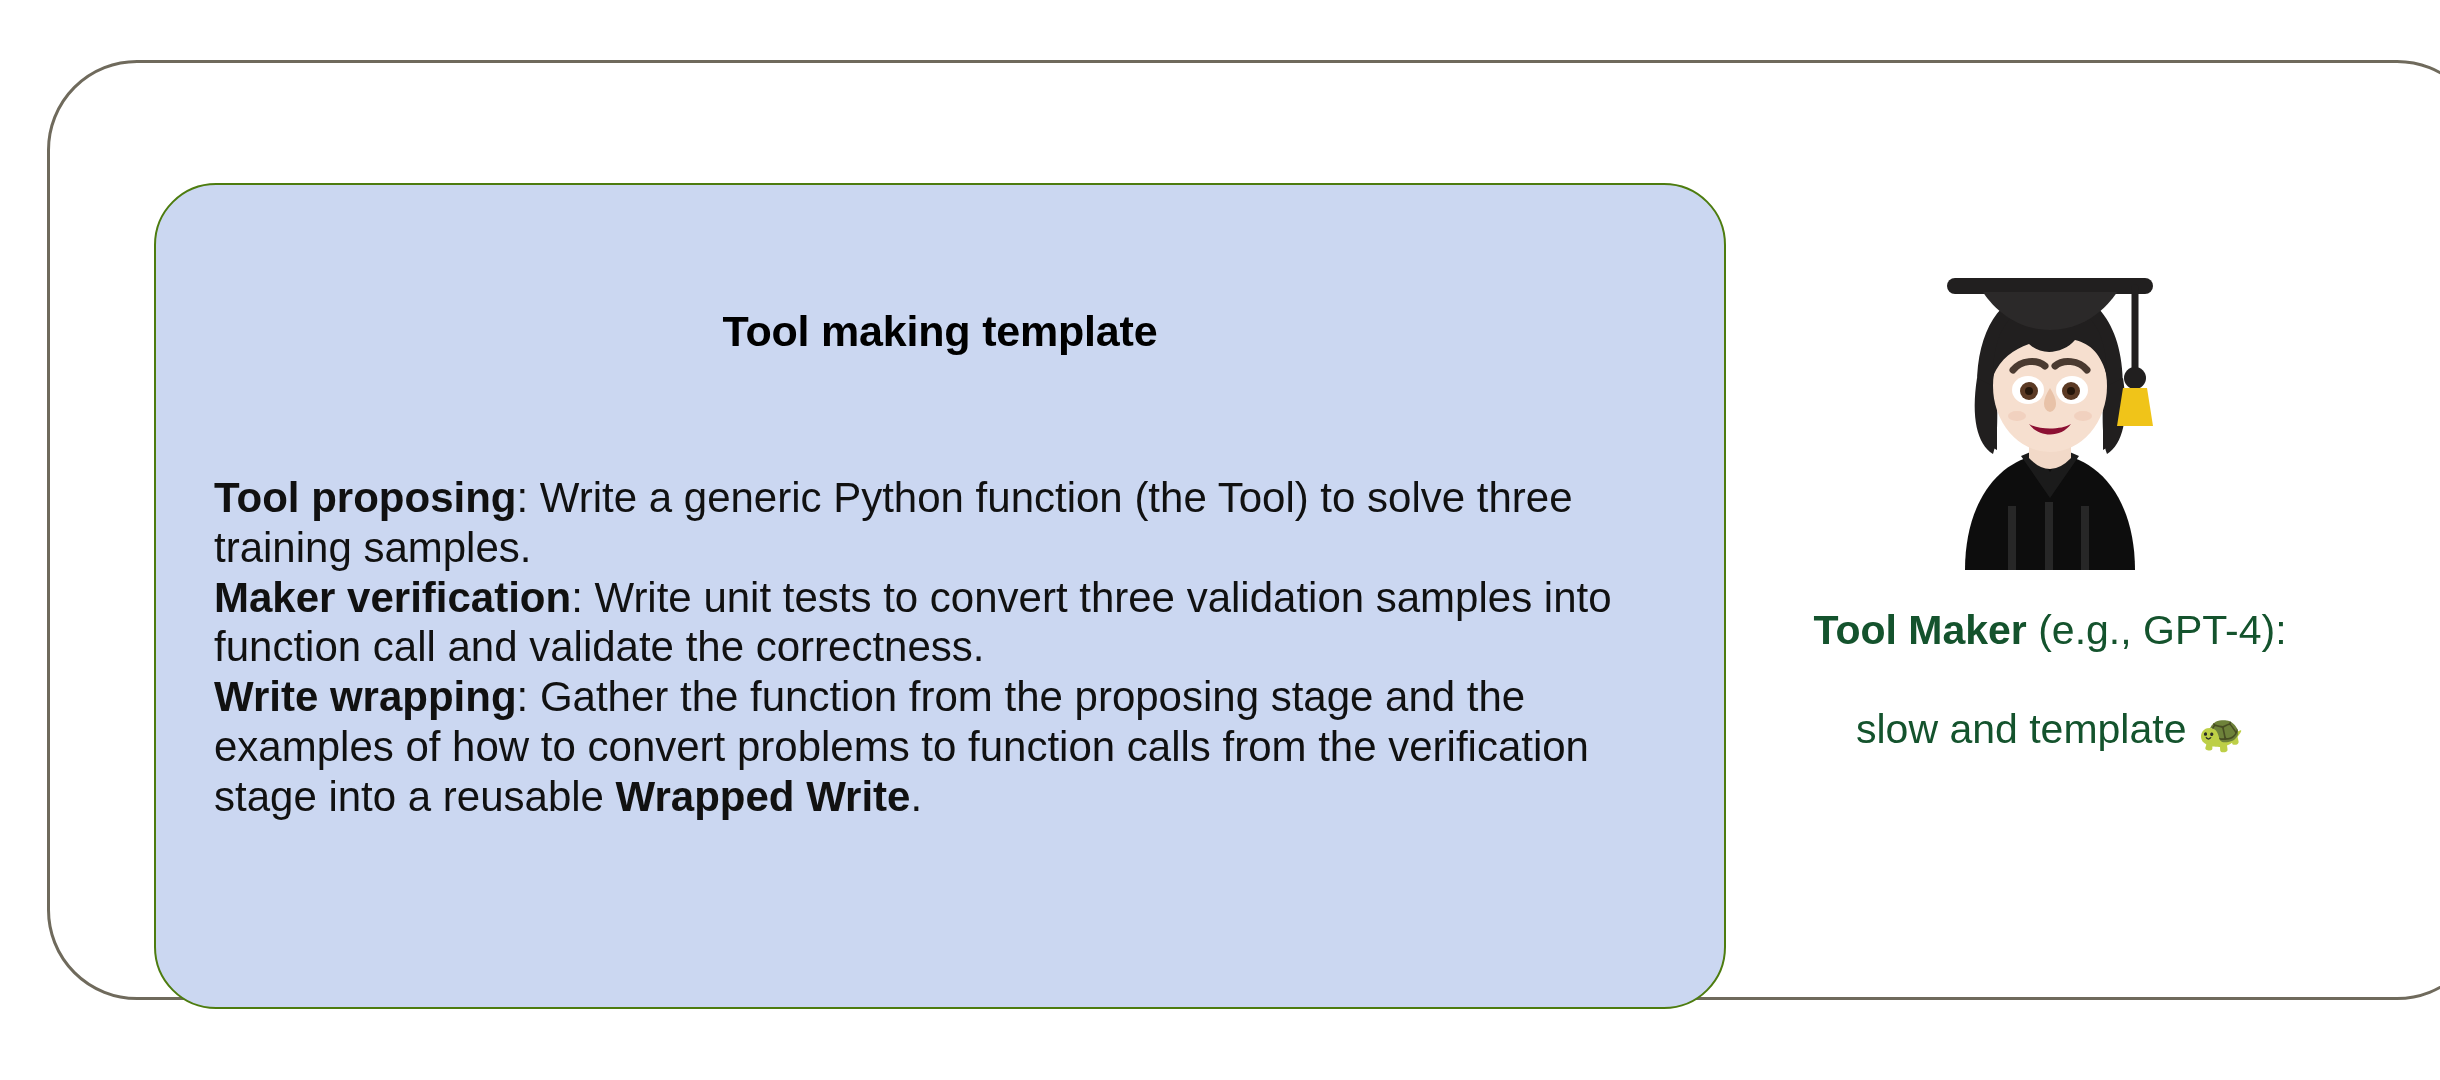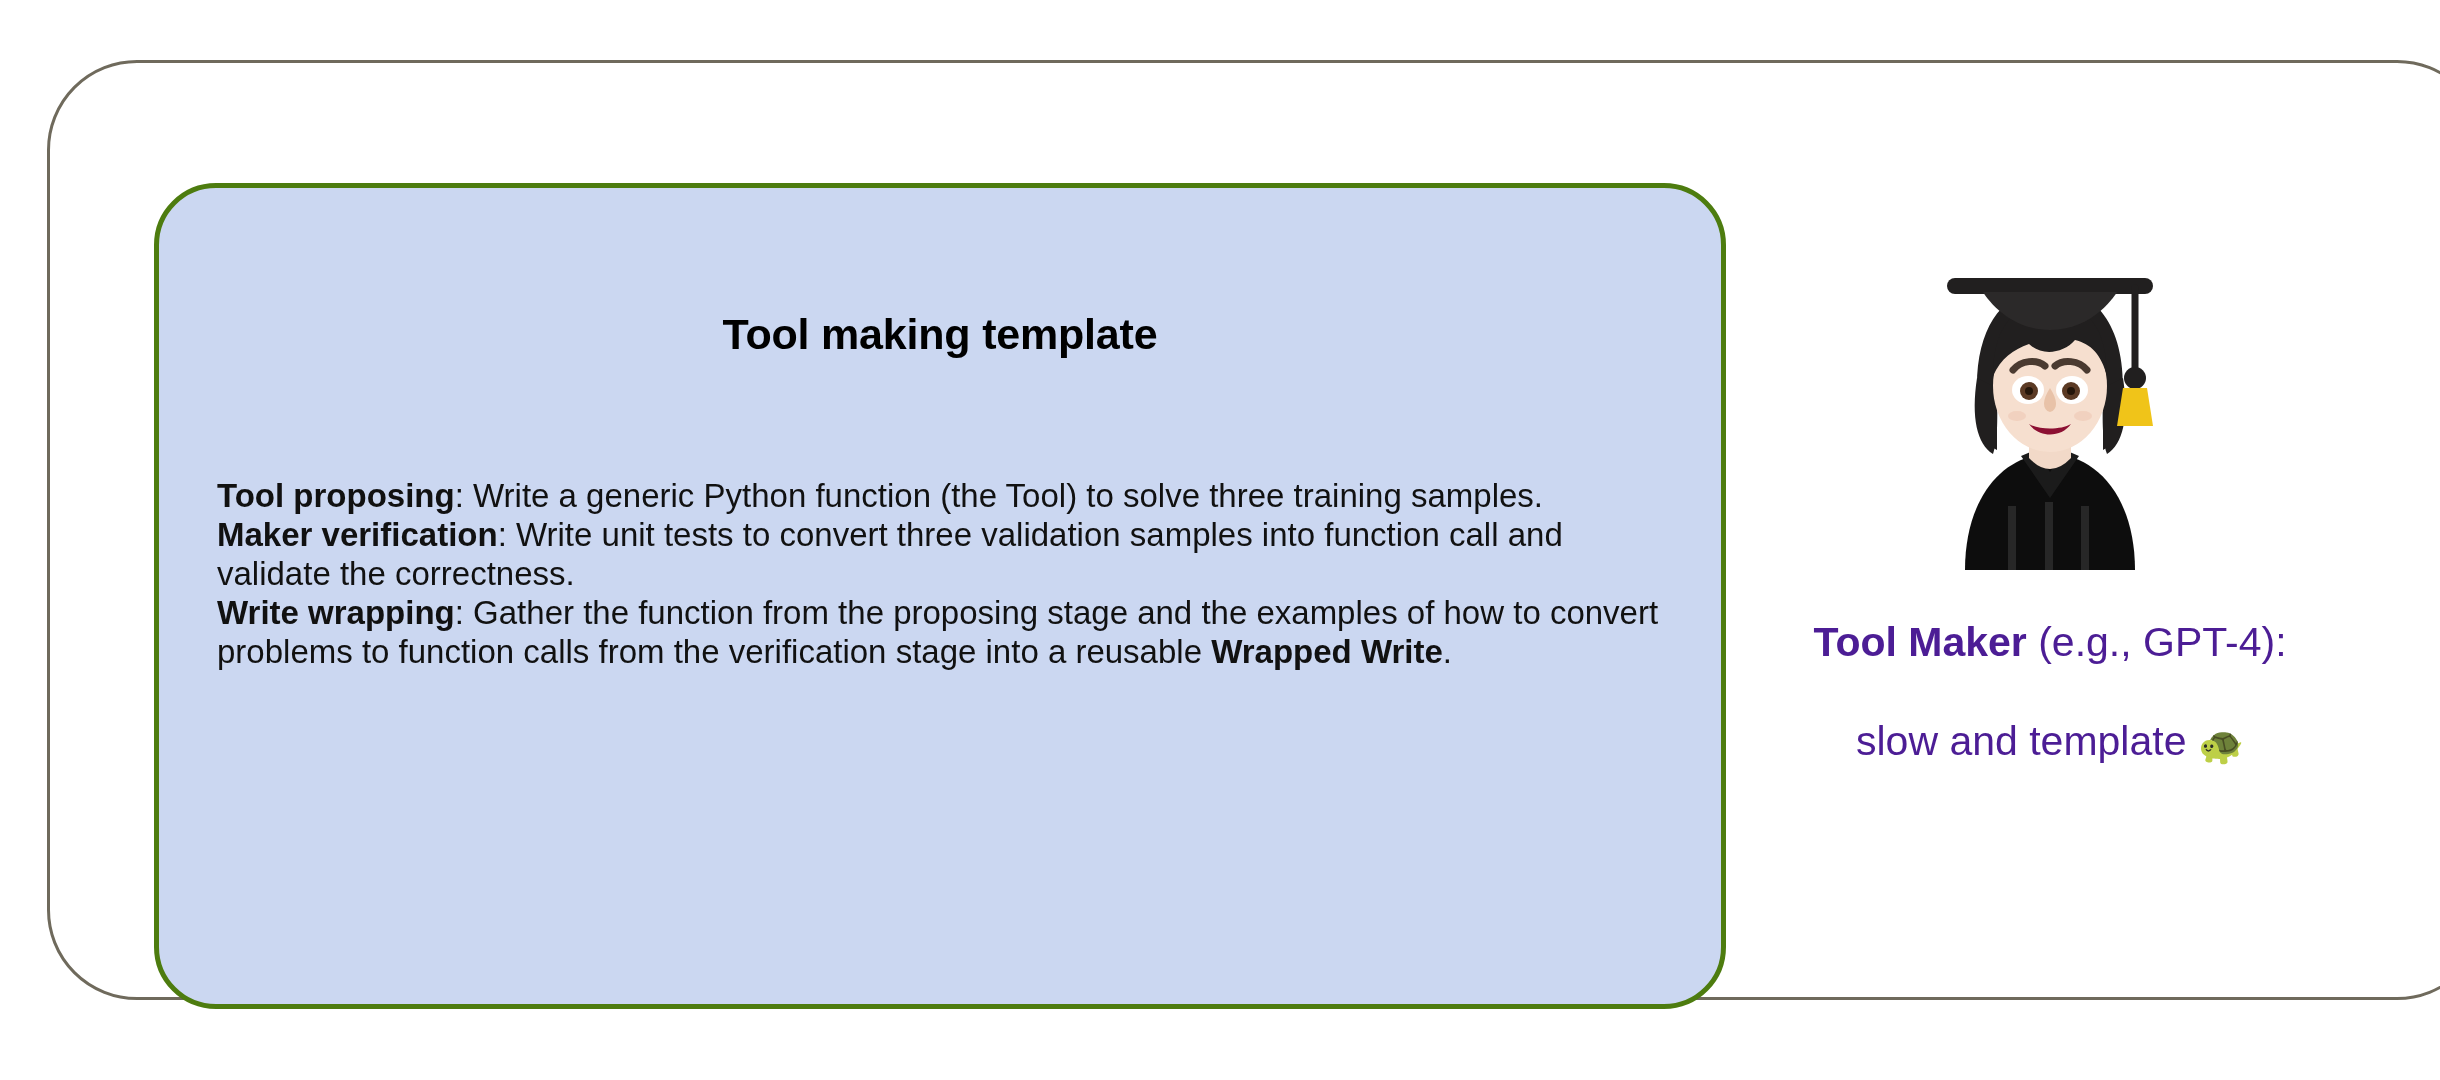--- a/index.html
+++ b/index.html
@@ -29,21 +29,21 @@
   }
 
   
   #template-card {
     position: absolute;
     left: 104px;
     top: 120px;
     width: 1572px;
     height: 826px;
     box-sizing: border-box;
-    border: 5px solid #4d7c0f;
+    border: 2px solid #4d7c0f;
     border-radius: 62px;
     background: #cbd7f1;
     padding: 0;
   }
 
   #template-title {
     position: absolute;
     left: 0;
     right: 0;
     top: 122px;
@@ -62,21 +62,21 @@
     font-family: "DejaVu Sans", sans-serif;
     font-weight: normal;
   }
   #rocket-icon { font-size: 40px; vertical-align: -4px; }
 
   #template-body {
     position: absolute;
     left: 58px;
     right: 40px;
     top: 288px;
-    font-size: 33px;
+    font-size: 42px;
     line-height: 1.185;
     color: #111111;
     text-align: left;
   }
   #template-body .para { display: block; }
   #template-body b { font-weight: bold; }
 
   
   #maker-column {
     position: absolute;
@@ -85,24 +85,24 @@
     width: 620px;
     text-align: center;
   }
   #maker-avatar {
     width: 250px;
     height: 312px;
     margin: 0 auto;
     display: block;
   }
   #maker-caption {
-    margin-top: 48px;
+    margin-top: 36px;
     font-size: 41px;
     line-height: 1.21;
-    color: #4c1d95;
+    color: #14532d;
     text-align: center;
   }
   #maker-caption b { font-weight: bold; }
   #turtle-icon { font-size: 37px; vertical-align: -3px; }
 </style>
 </head>
 <body>
 
 <div id="outer-panel">
 

